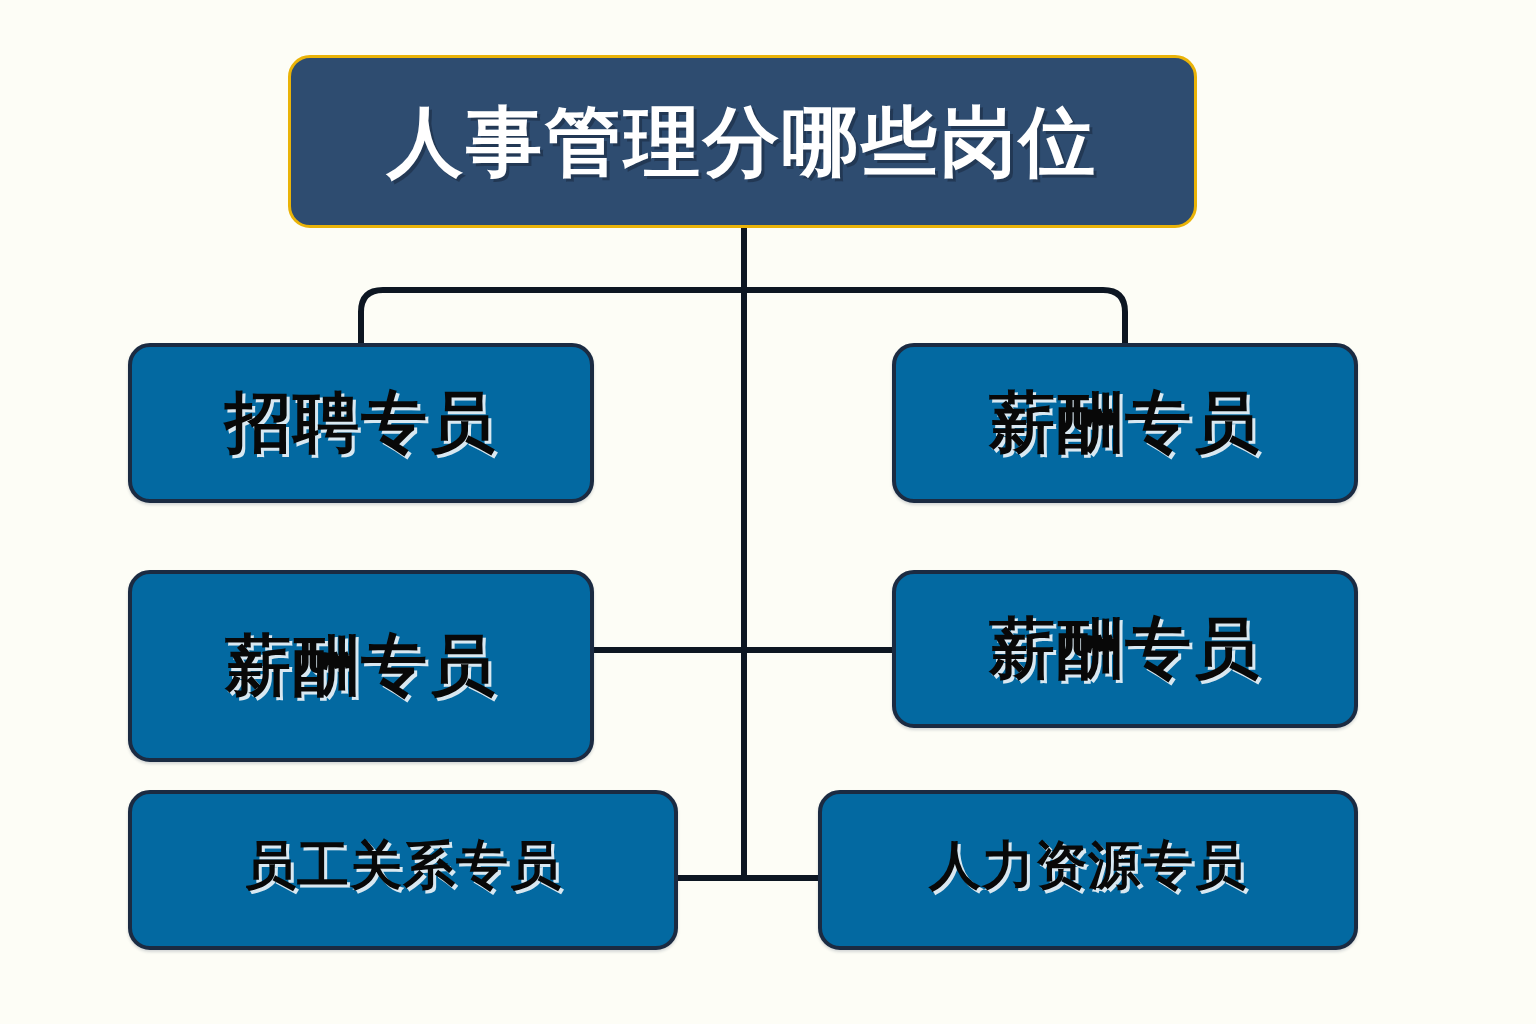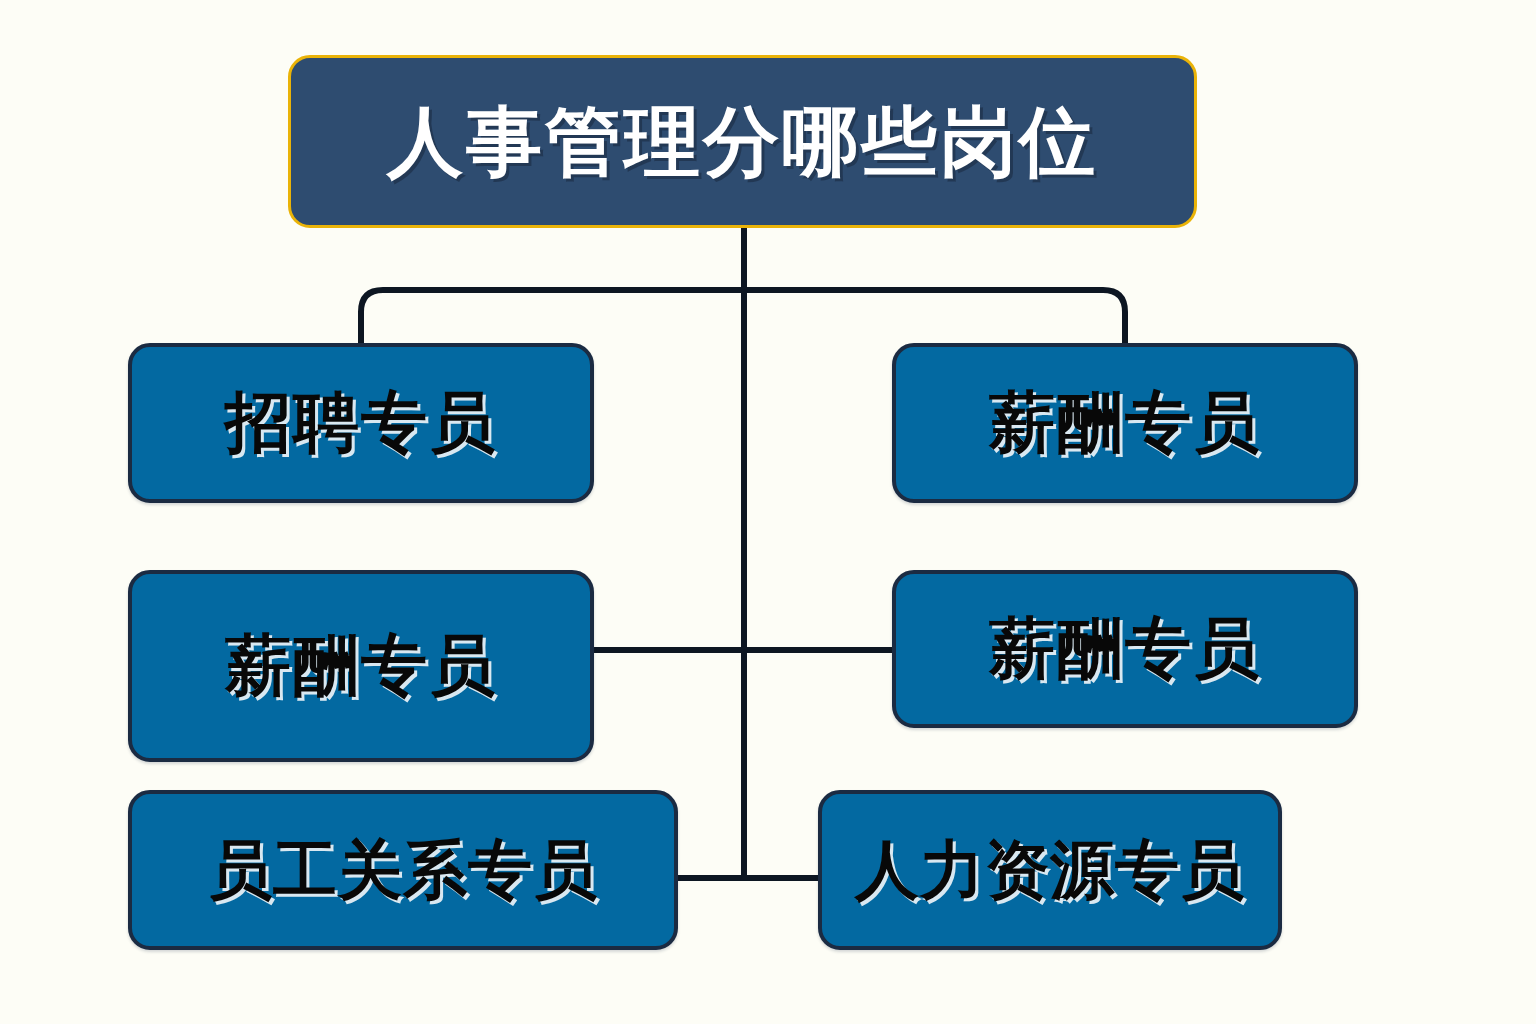--- a/index.html
+++ b/index.html
@@ -71,31 +71,32 @@
   .node-label {
     color: #080808;
     font-size: 66px;
     font-weight: bold;
     letter-spacing: 2px;
     line-height: 1;
     white-space: nowrap;
     text-shadow: 3px 3px 0 rgba(255,255,255,0.85);
   }
   .node.wide .node-label {
-    font-size: 64px;
+    font-size: 52px;
     letter-spacing: 1px;
+    font-family: Liberation Mono, monospace;
   }
 
   
   #node-recruit   { left: 128px;  top: 343px;  width: 466px; height: 160px; }
   #node-training  { left: 892px;  top: 343px;  width: 466px; height: 160px; }
   #node-comp      { left: 128px;  top: 570px;  width: 466px; height: 192px; }
   #node-perf      { left: 892px;  top: 570px;  width: 466px; height: 158px; }
   #node-employee  { left: 128px;  top: 790px;  width: 550px; height: 160px; }
-  #node-hr        { left: 818px;  top: 790px;  width: 464px; height: 160px; }
+  #node-hr        { left: 818px;  top: 790px;  width: 540px; height: 160px; }
 </style>
 </head>
 <body>
 
 <div id="org-canvas">
 
   <svg id="connector-layer" viewBox="0 0 1536 1024" width="1536" height="1024" xmlns="http://www.w3.org/2000/svg">
 
     <line x1="744" y1="228" x2="744" y2="878" stroke="#0d1622" stroke-width="6"></line>
 

